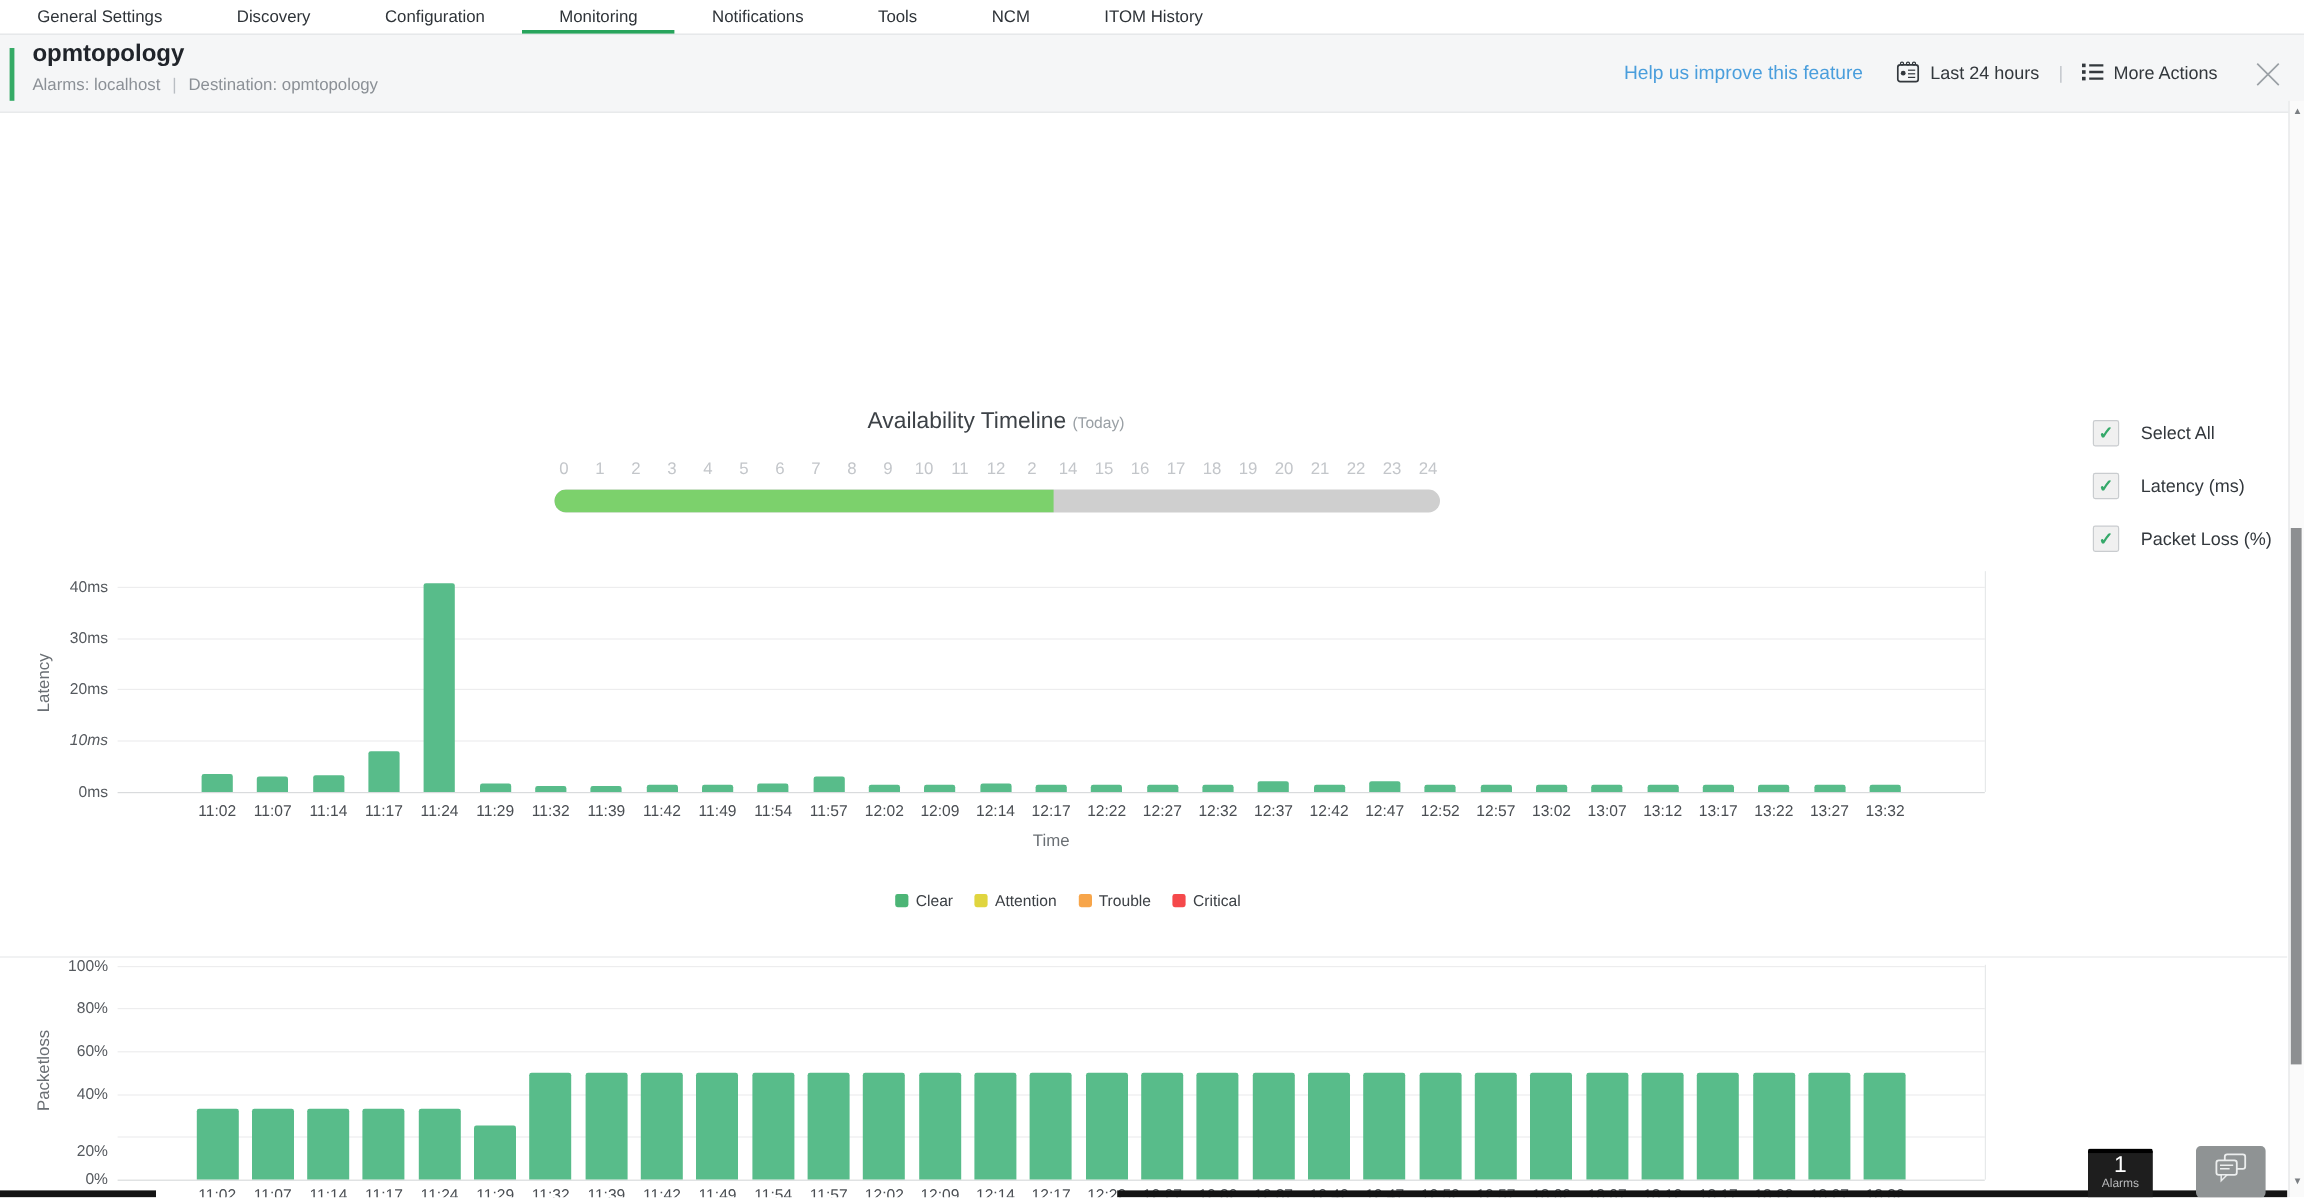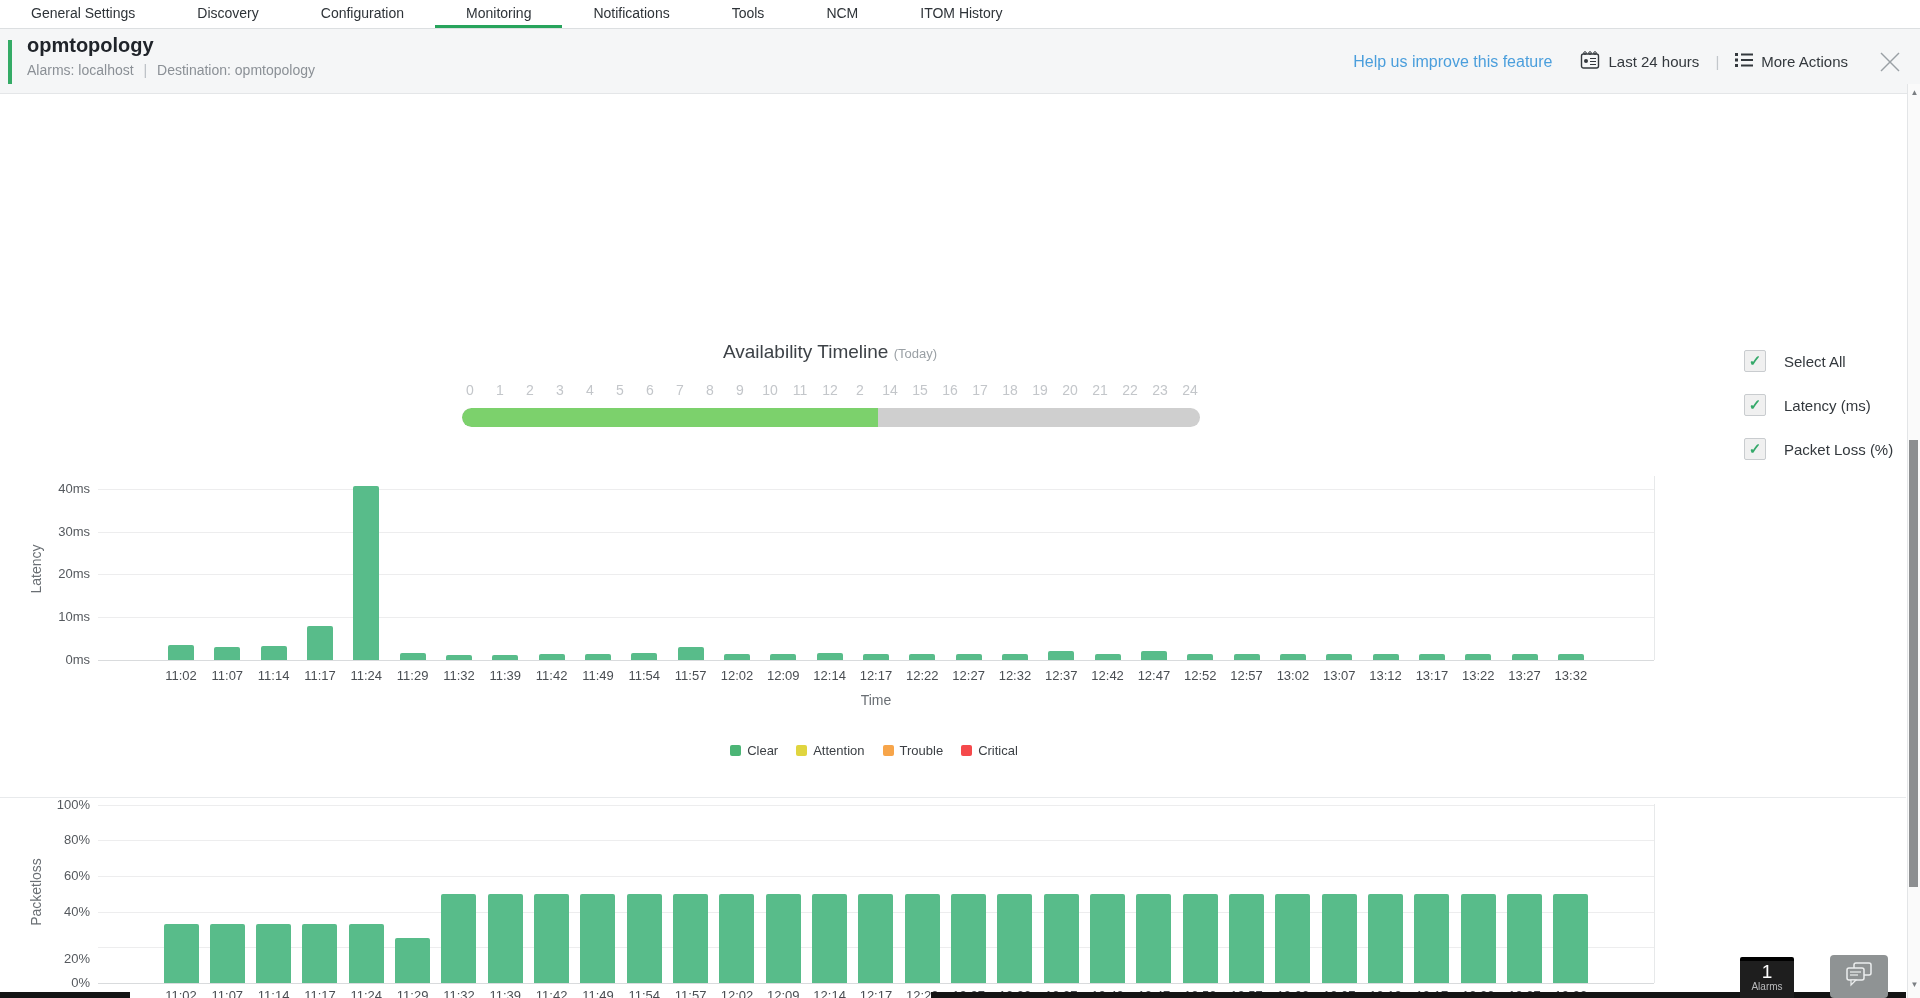--- a/index.html
+++ b/index.html
@@ -61,21 +61,21 @@
   .gridline{position:absolute;height:1px;background:#ededee;}
   .gridline.baseline{background:#d9dbdd;}
   .ytick{position:absolute;text-align:right;font-size:13px;color:#55595e;}
   .xtick{position:absolute;text-align:center;font-size:13px;color:#4a4e53;}
   .bar{position:absolute;border-radius:2px 2px 0 0;}
   .vline{position:absolute;width:1px;background:#e7e9ea;}
   .axis-name{position:absolute;font-size:14px;color:#6a6f74;}
   .yaxis{width:100px;text-align:center;transform:rotate(-90deg);}
 
   
-  .status-legend{position:absolute;left:96px;top:743px;width:1556px;display:flex;
+  .status-legend{position:absolute;left:112px;top:743px;width:1556px;display:flex;
     justify-content:center;gap:18px;align-items:center;}
   .status-legend .item{display:flex;align-items:center;gap:6px;font-size:13px;color:#3c4045;}
   .swatch{width:11px;height:11px;border-radius:2px;}
 
   .divider{position:absolute;left:0;top:797px;width:1906px;height:1px;background:#e8eaec;}
 
   
   .sbar{position:absolute;left:1907px;top:84px;width:13px;height:914px;background:#fafafa;
     border-left:1px solid #e3e5e7;box-sizing:border-box;}
   .sbar .arr{position:absolute;left:0;width:13px;text-align:center;font-size:8px;color:#7a7e82;cursor:pointer;}
@@ -217,21 +217,21 @@
           <span>✓</span>
         </div>
         <span class="chk-label">Packet Loss (%)</span>
       </div>
     </div>
 
   <div class="chart-layer" id="latency-chart">
       <div class="gridline baseline" style="left: 98px; top: 660px; width: 1556px;"></div>
       <div class="ytick" style="left: 34px; top: 652px; width: 56px;">0ms</div>
       <div class="gridline" style="left: 98px; top: 617.2px; width: 1556px;"></div>
-      <div class="ytick" style="left: 34px; top: 609.2px; width: 56px;">10ms</div>
+      <div class="ytick" style="left: 34px; top: 609.2px; width: 56px; font-style: italic;">10ms</div>
       <div class="gridline" style="left: 98px; top: 574.4px; width: 1556px;"></div>
       <div class="ytick" style="left: 34px; top: 566.4px; width: 56px;">20ms</div>
       <div class="gridline" style="left: 98px; top: 531.6px; width: 1556px;"></div>
       <div class="ytick" style="left: 34px; top: 523.6px; width: 56px;">30ms</div>
       <div class="gridline" style="left: 98px; top: 488.8px; width: 1556px;"></div>
       <div class="ytick" style="left: 34px; top: 480.8px; width: 56px;">40ms</div>
       <div class="vline" style="left: 1654px; top: 476px; height: 184px;"></div>
       <div class="bar" style="left: 168px; top: 645.02px; width: 26px; height: 14.98px; background: rgb(88, 188, 138);"></div>
       <div class="xtick" style="left: 153px; top: 668px; width: 56px;">11:02</div>
       <div class="bar" style="left: 214.33px; top: 647.16px; width: 26px; height: 12.84px; background: rgb(88, 188, 138);"></div>

